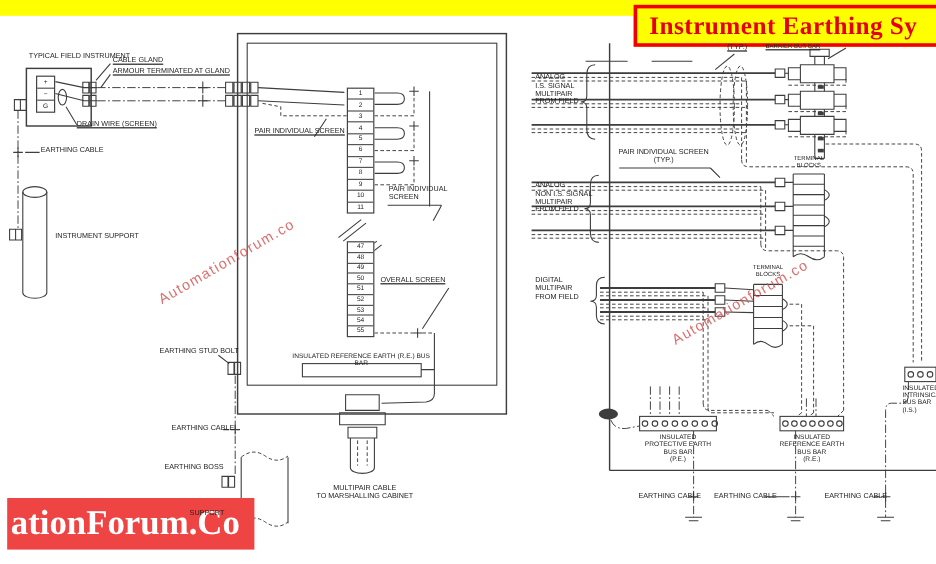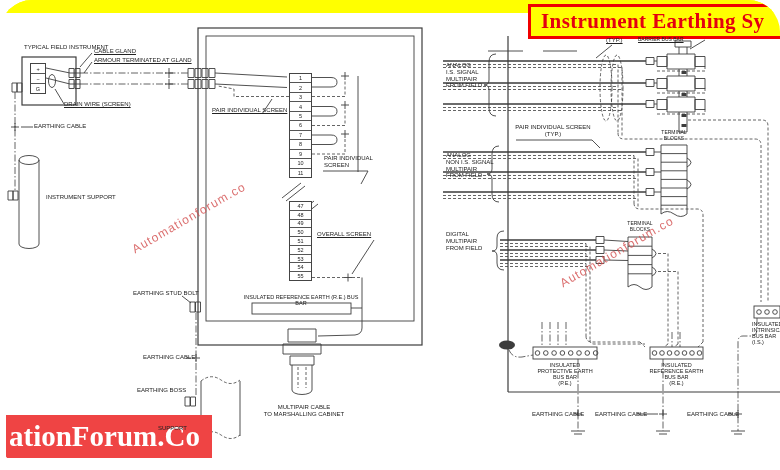--- a/index.html
+++ b/index.html
@@ -1,17 +1,17 @@
 <!DOCTYPE html>
 <html><head>
 <meta charset="utf-8">
 <style>
   html,body{margin:0;padding:0;background:#fff;}
   #stage{position:relative;width:780px;height:470px;overflow:hidden;background:#fff;
-         font-family:"Liberation Sans",sans-serif;border-radius:32px;}
+         font-family:"Liberation Sans",sans-serif;}
   .ystrip{position:absolute;left:0;width:780px;height:13px;background:#ffff00;}
   #title-box{position:absolute;left:528px;top:4px;width:272px;height:25px;
              background:#ffff00;border:3px solid #f00000;padding:2px 0 2px 10px;
              font-family:"Liberation Serif",serif;font-weight:bold;font-size:21px;
              line-height:25px;color:#e40010;letter-spacing:.4px;white-space:nowrap;}
   #banner{position:absolute;left:6px;top:415px;width:203px;height:43px;background:#ef4444;
           color:#ffffff;font-family:"Liberation Serif",serif;font-weight:bold;
           font-size:29px;line-height:43px;padding-left:3px;white-space:nowrap;}
   .wm{position:absolute;color:rgba(210,75,75,.8);font-size:12px;letter-spacing:1.2px;
       transform:rotate(-30deg);transform-origin:0 50%;white-space:nowrap;}

